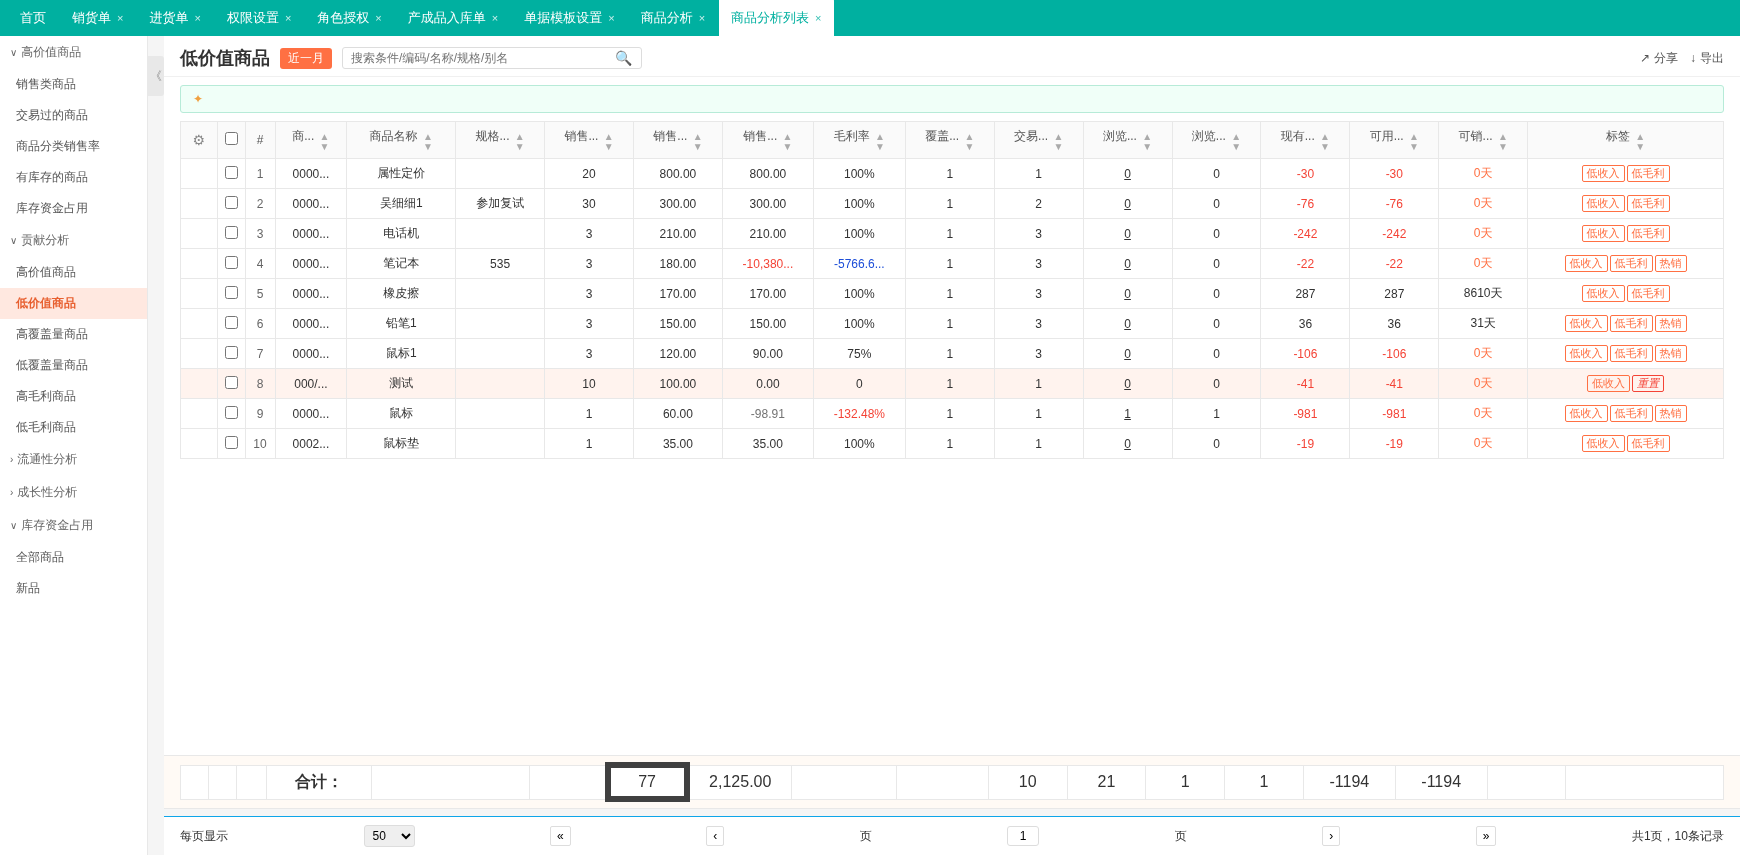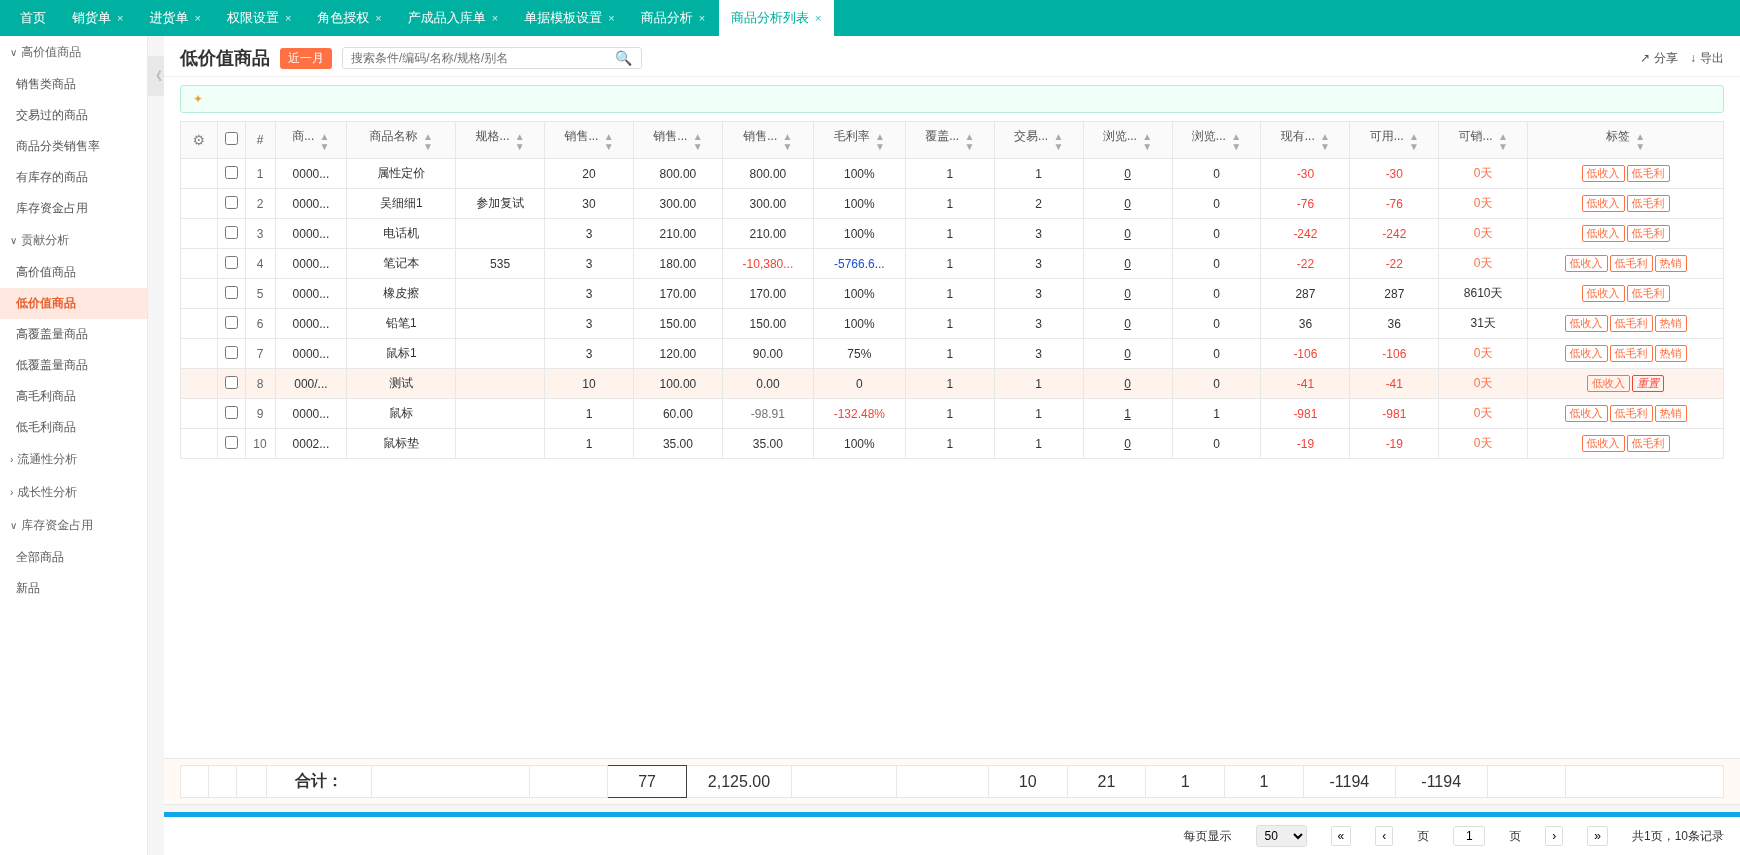--- a/index.html
+++ b/index.html
@@ -54,21 +54,21 @@
     .zero-days { color: #ff7043; }
     .days-normal { color: #333; }
     .underline-link { text-decoration: underline; color: #333; cursor: pointer; }
     .checkbox-cell { width: 28px; }
     .num-col { width: 30px; color: #666; }
 
     
     .table-footer { padding: 6px 16px; background: #fffaf5; border-top: 1px solid #e8e8e8; display: flex; align-items: center; }
 
     
-    .pagination { padding: 8px 16px; display: flex; align-items: center; justify-content: flex-end; gap: 24px; border-top: 5px solid #0ea5e9; background: #fff; font-size: 12px; }
+    .pagination { padding: 8px 16px; display: flex; align-items: center; justify-content: space-between; gap: 24px; border-top: 1px solid #0ea5e9; background: #fff; font-size: 12px; }
     .page-size-select { border: 1px solid #ddd; border-radius: 3px; padding: 2px 4px; font-size: 12px; }
     .page-btn { border: 1px solid #ddd; background: #fff; cursor: pointer; padding: 2px 6px; border-radius: 2px; font-size: 12px; }
     .page-input { border: 1px solid #ddd; border-radius: 3px; width: 32px; text-align: center; padding: 2px; font-size: 12px; }
 
     
     .scroll-bar-area { height: 8px; background: #f5f5f5; border-top: 1px solid #e8e8e8; }
 
     
     .collapse-btn { width: 16px; height: 40px; background: #e8e8e8; border: none; cursor: pointer; display: flex; align-items: center; justify-content: center; color: #888; font-size: 12px; border-radius: 0 3px 3px 0; flex-shrink: 0; align-self: flex-start; margin-top: 20px; }
 
@@ -455,21 +455,21 @@
     <div class="table-footer">
       <table style="width:100%; border-collapse:collapse; font-size:16px;">
         <tbody>
             <tr>
           <td style="width:28px; border:1px solid #e8e8e8; padding:5px 6px;"></td>
           <td style="width:28px; border:1px solid #e8e8e8;"></td>
           <td style="width:30px; border:1px solid #e8e8e8;"></td>
           <td style="min-width:80px; border:1px solid #e8e8e8; padding:5px 6px; font-weight:bold;">合计：</td>
           <td style="min-width:120px; border:1px solid #e8e8e8;"></td>
           <td style="min-width:60px; border:1px solid #e8e8e8;"></td>
-          <td style="min-width:60px; border:1px solid #404040; text-align:center; padding:5px 6px;">77</td>
+          <td style="min-width:60px; border:6px solid #404040; text-align:center; padding:5px 6px;">77</td>
           <td style="min-width:80px; border:1px solid #e8e8e8; text-align:center; padding:5px 6px;">2,125.00</td>
           <td style="min-width:80px; border:1px solid #e8e8e8;"></td>
           <td style="min-width:70px; border:1px solid #e8e8e8;"></td>
           <td style="min-width:60px; border:1px solid #e8e8e8; text-align:center; padding:5px 6px;">10</td>
           <td style="min-width:60px; border:1px solid #e8e8e8; text-align:center; padding:5px 6px;">21</td>
           <td style="min-width:60px; border:1px solid #e8e8e8; text-align:center; padding:5px 6px;">1</td>
           <td style="min-width:60px; border:1px solid #e8e8e8; text-align:center; padding:5px 6px;">1</td>
           <td style="min-width:70px; border:1px solid #e8e8e8; text-align:center; padding:5px 6px;">-1194</td>
           <td style="min-width:70px; border:1px solid #e8e8e8; text-align:center; padding:5px 6px;">-1194</td>
           <td style="min-width:60px; border:1px solid #e8e8e8;"></td>

